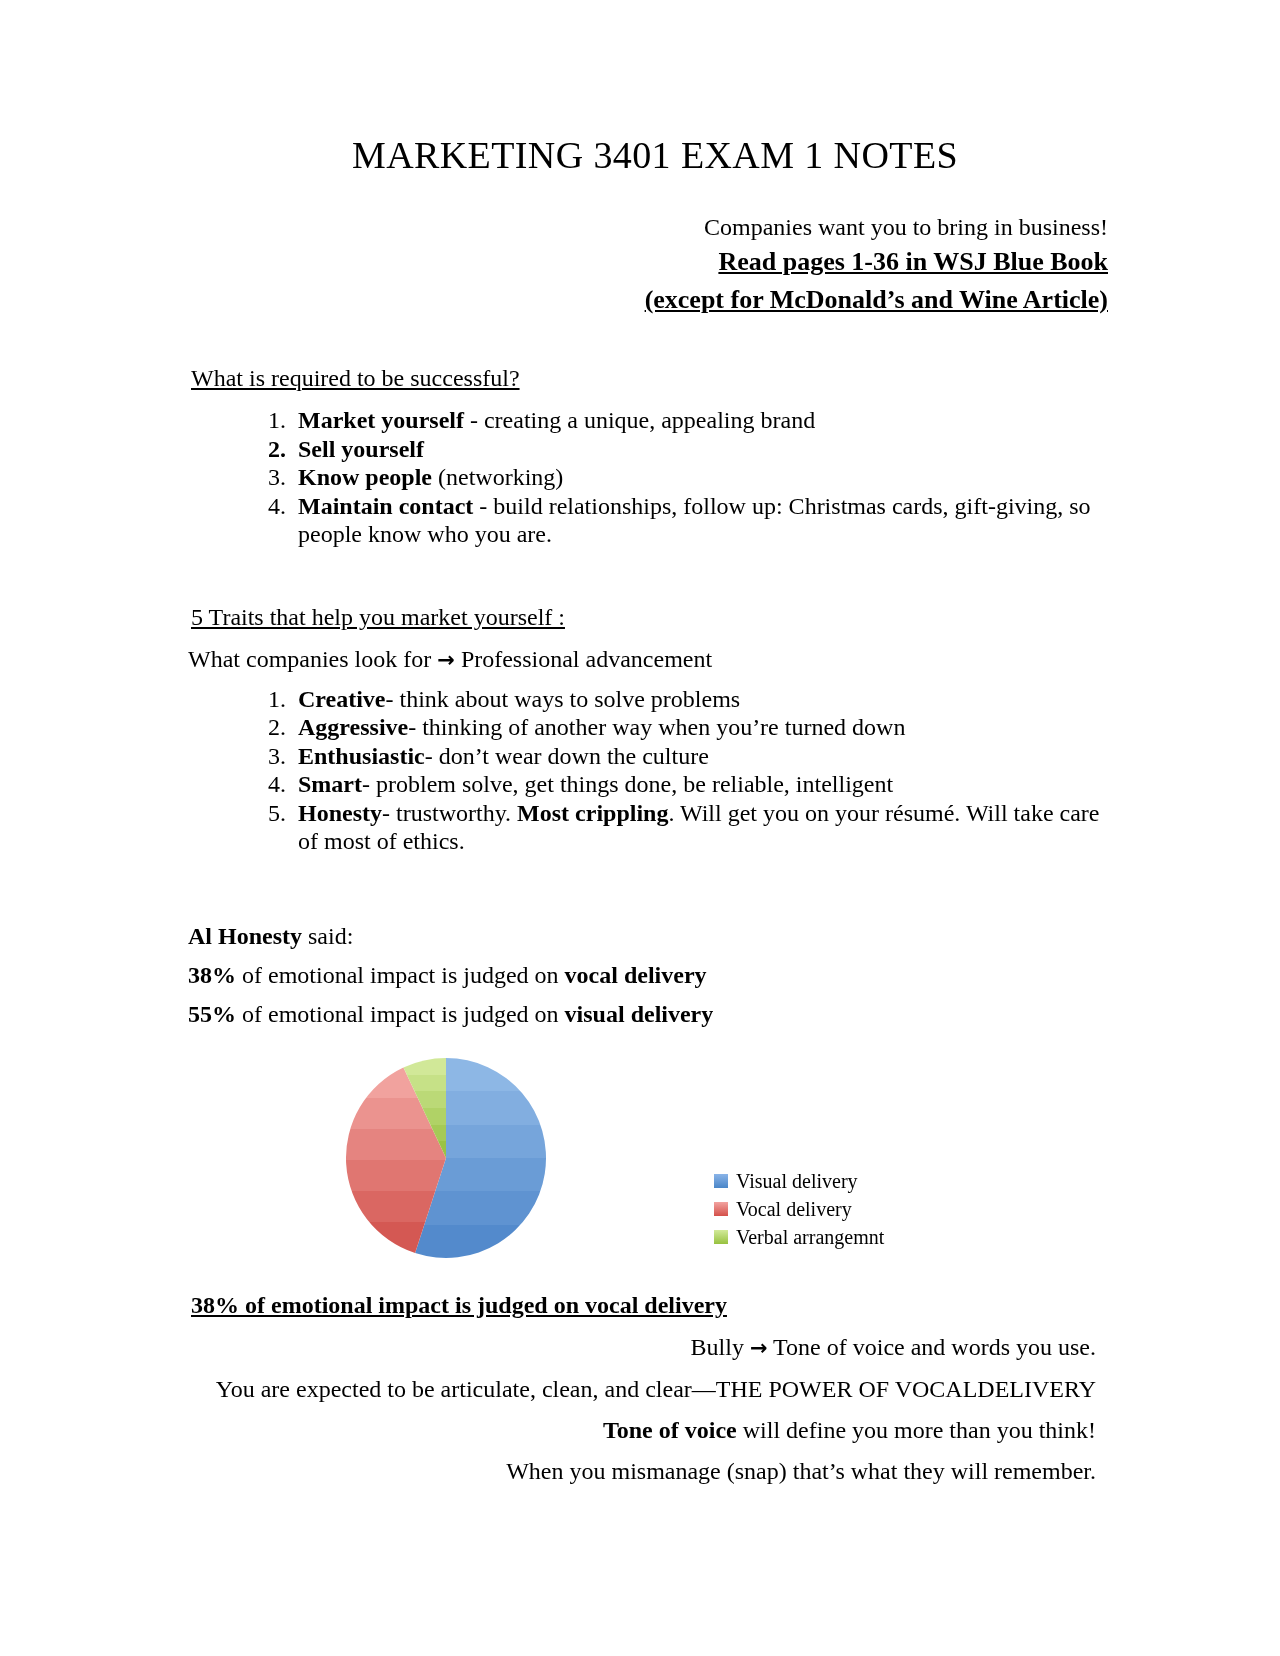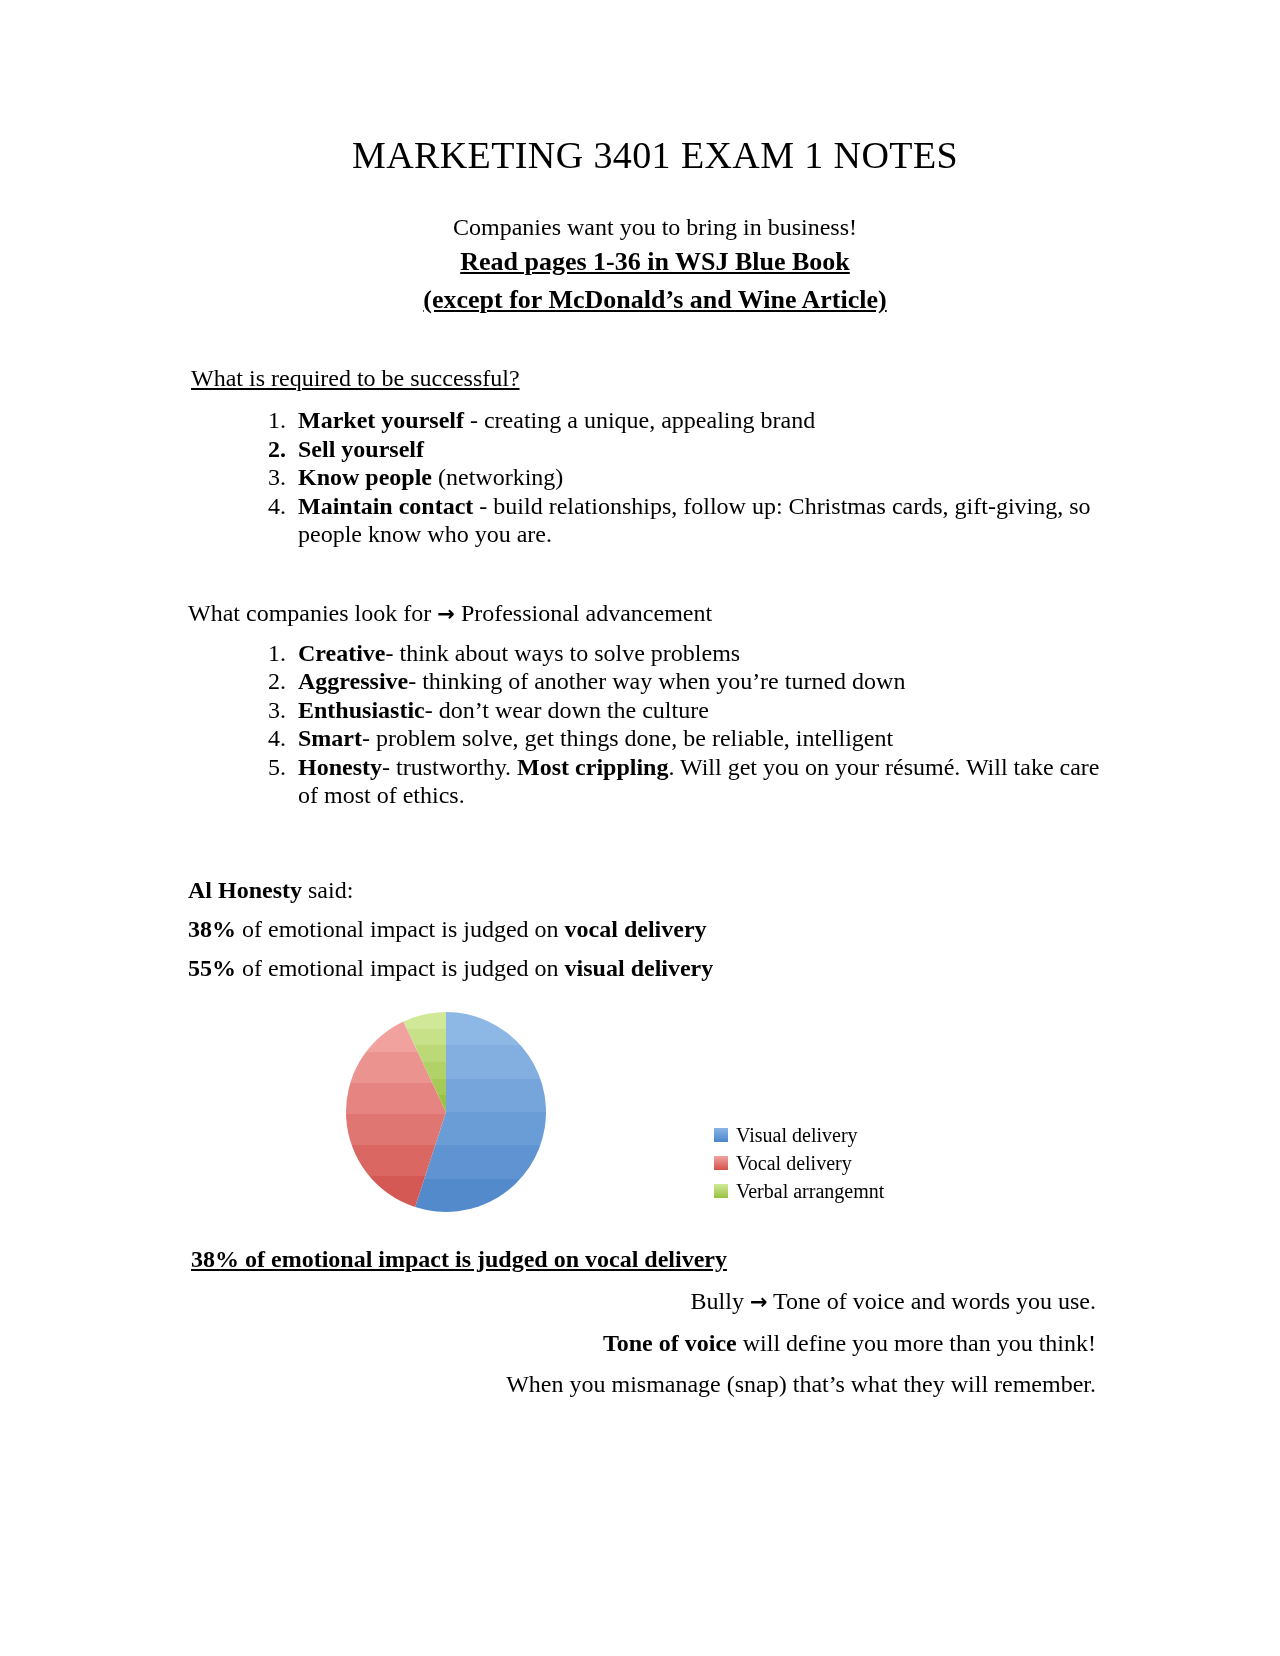--- a/index.html
+++ b/index.html
@@ -35,21 +35,21 @@
     font-size: 38px;
     line-height: 46px;
     font-weight: 400;
     letter-spacing: 0.4px;
     margin: 0 0 34px 0;
     padding-left: 24px;
   }
 
   
   .intro {
-    text-align: center;
+    text-align: right;
     padding-left: 24px;
     margin-bottom: 44px;
   }
   .intro-line {
     font-size: 24px;
     line-height: 31px;
   }
   .intro-strong {
     font-size: 26px;
     line-height: 38px;
@@ -173,20 +173,21 @@
         </li>
         <li>
           <span class="num">4.</span><span class="b">Maintain contact</span><span> - build relationships, follow up: Christmas cards, gift-giving, so people know who you are.</span>
         </li>
       </ol>
     </div>
 
     <div class="gap-sm"></div>
 
     <div class="block">
+      <p class="heading-u">5 Traits that help you market yourself :</p>
       <p class="para"><span>What companies look for </span><span class="arrow">→</span><span> Professional advancement</span></p>
       <ol class="numbered">
         <li>
           <span class="num">1.</span><span class="b">Creative</span><span>- think about ways to solve problems</span>
         </li>
         <li>
           <span class="num">2.</span><span class="b">Aggressive</span><span>- thinking of another way when you’re turned down</span>
         </li>
         <li>
           <span class="num">3.</span><span class="b">Enthusiastic</span><span>- don’t wear down the culture</span>
@@ -272,18 +273,19 @@
         <div class="legend-row">
           <span class="legend-swatch" style="background:linear-gradient(to bottom,#d2ea9a,#97c13f)"></span>
           <span class="legend-label">Verbal arrangemnt</span>
         </div>
       </div>
     </div>
 
     <div class="block tail">
       <p class="heading-u"><span class="b">38% of emotional impact is judged on vocal delivery</span></p>
       <p class="para"><span>Bully </span><span class="arrow">→</span><span> Tone of voice and words you use.</span></p>
+      <p class="para">You are expected to be articulate, clean, and clear—THE POWER OF VOCALDELIVERY</p>
       <p class="para"><span class="b">Tone of voice</span><span> will define you more than you think!</span></p>
       <p class="para">When you mismanage (snap) that’s what they will remember.</p>
     </div>
 
   </div>
 </div>
 
 </body></html>

